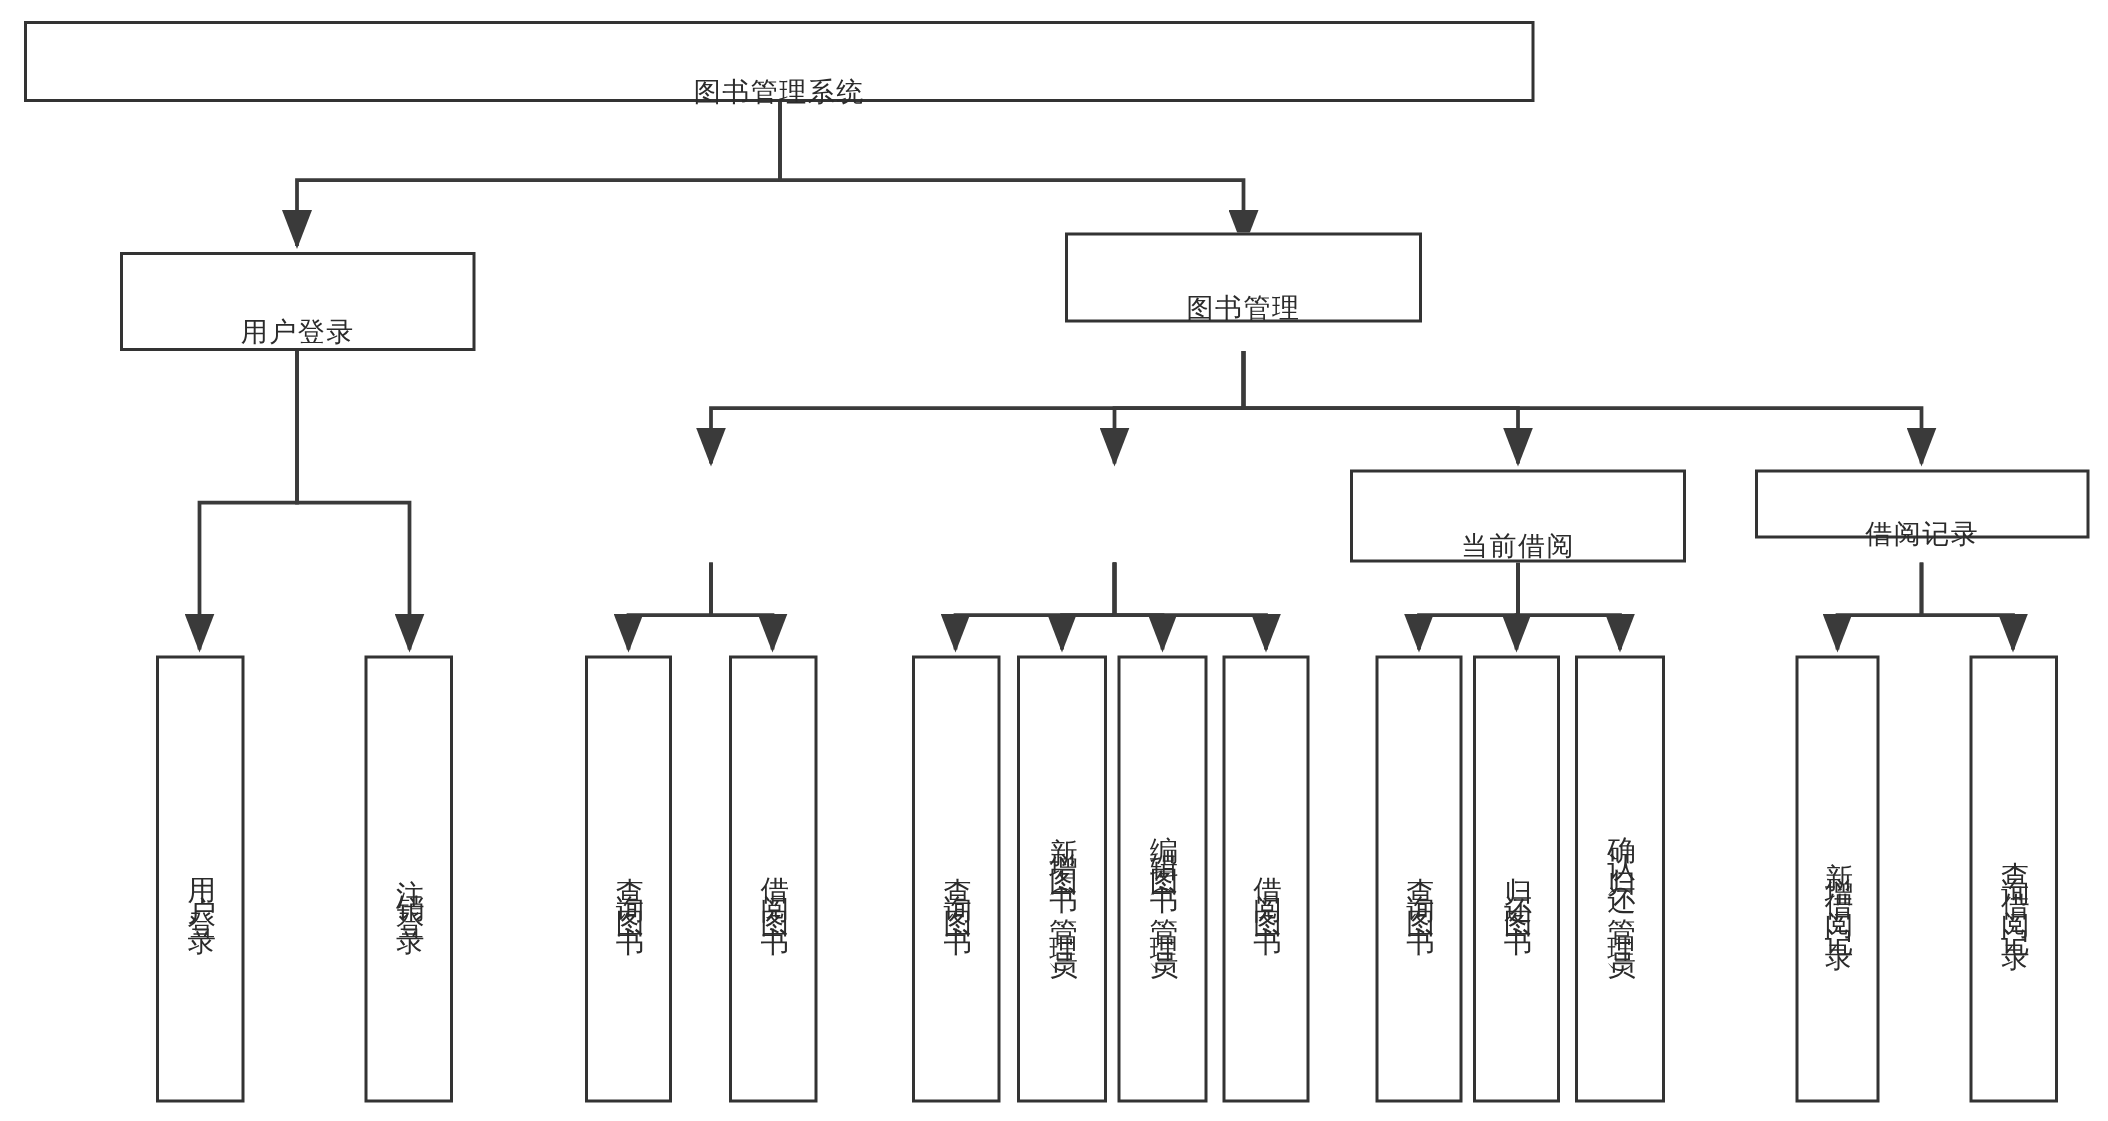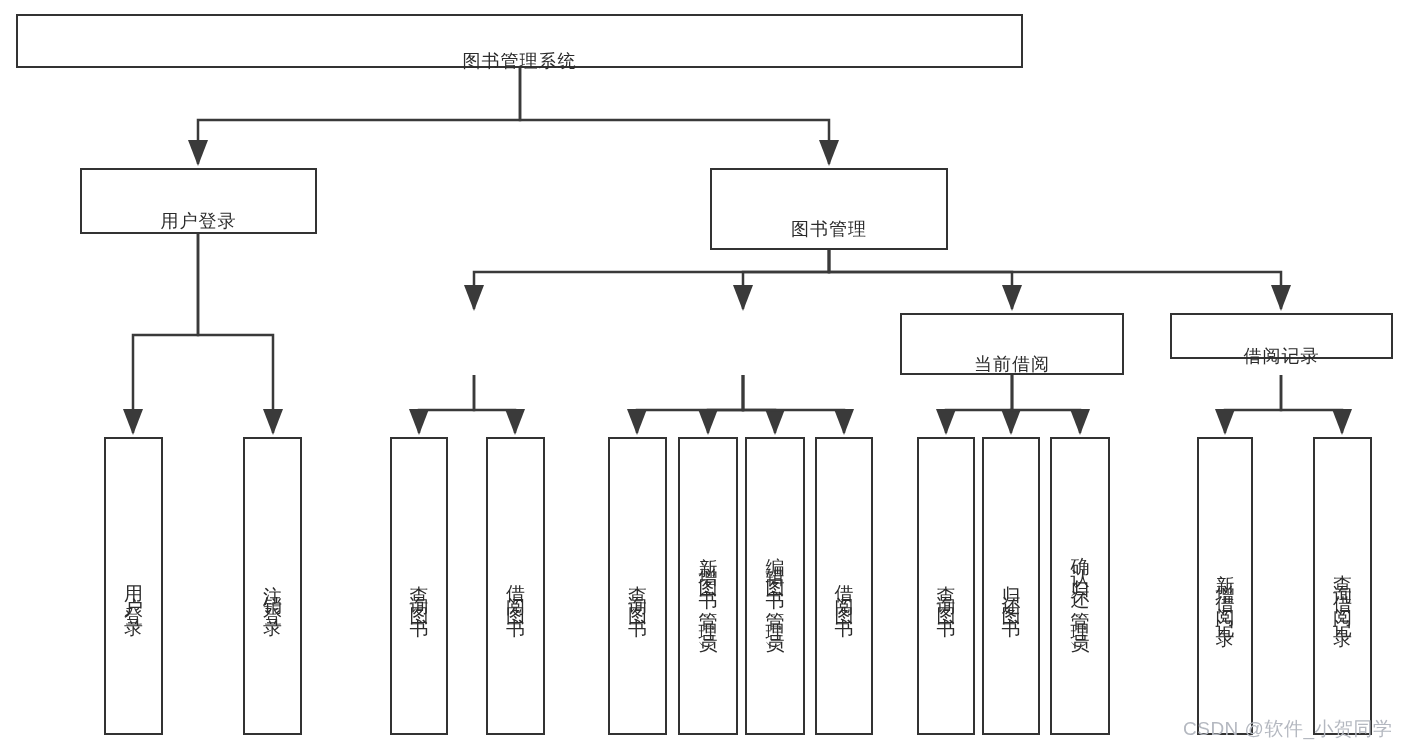--- a/index.html
+++ b/index.html
@@ -94,21 +94,21 @@
     <path class="edge" d="M1281,375 L1281,410 L1342,410 L1342,433" marker-end="url(#arrow)"></path>
   </svg>
 
   <div class="box hbox" style="left:16px;top:14px;width:1007px;height:54px;">
     <span>图书管理系统</span>
   </div>
 
   <div class="box hbox" style="left:80px;top:168px;width:237px;height:66px;">
     <span>用户登录</span>
   </div>
-  <div class="box hbox" style="left:710px;top:168px;width:238px;height:82px;">
+  <div class="box hbox" style="left:710px;top:155px;width:238px;height:60px;">
     <span>图书管理</span>
   </div>
 
   <div class="box hbox" style="left:900px;top:313px;width:224px;height:62px;">
     <span>当前借阅</span>
   </div>
   <div class="box hbox" style="left:1170px;top:313px;width:223px;height:46px;">
     <span>借阅记录</span>
   </div>
 
@@ -149,15 +149,14 @@
     <span>确认归还（管理员）</span>
   </div>
 
   <div class="box vbox" style="left:1197px;top:437px;width:56px;height:298px;">
     <span>新增借阅记录</span>
   </div>
   <div class="box vbox" style="left:1313px;top:437px;width:59px;height:298px;">
     <span>查询借阅记录</span>
   </div>
 
-  <div class="watermark">CSDN @软件_小贺同学</div>
 
 </div>
 
 </body></html>

